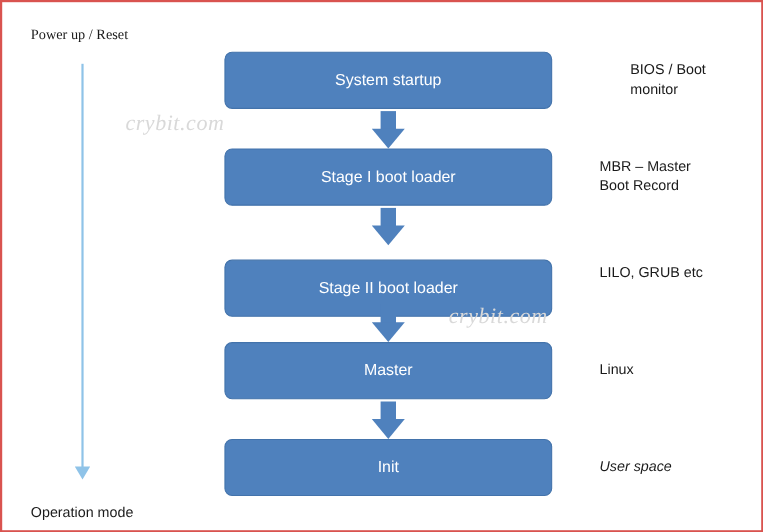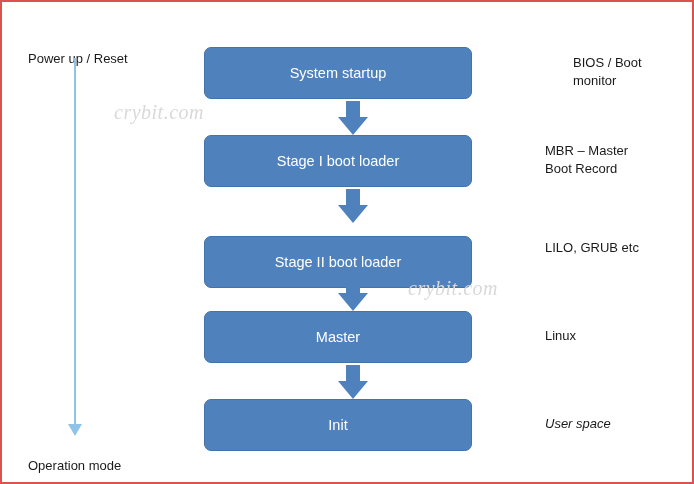--- a/index.html
+++ b/index.html
@@ -24,21 +24,22 @@
   }
   .label-text {
     position: absolute;
     color: #1a1a1a;
     font-size: 13px;
     line-height: 17px;
     white-space: pre-line;
   }
   #power-up-label {
     left: 26px;
-    top: 48px;
+    top: 20px;
+    font-family: Liberation Serif, serif;
   }
   #operation-mode-label {
     left: 26px;
     top: 455px;
   }
   
   #left-arrow-line {
     position: absolute;
     left: 72px;
     top: 56px;
@@ -53,21 +54,21 @@
     width: 0;
     height: 0;
     border-left: 7px solid transparent;
     border-right: 7px solid transparent;
     border-top: 12px solid #8fc3e8;
   }
   
   .box {
     position: absolute;
     left: 202px;
-    width: 268px;
+    width: 298px;
     height: 52px;
     background: #4f81bd;
     border: 1px solid #4373ab;
     border-radius: 7px;
     color: #ffffff;
     font-size: 14.5px;
     display: flex;
     align-items: center;
     justify-content: center;
     box-sizing: border-box;

